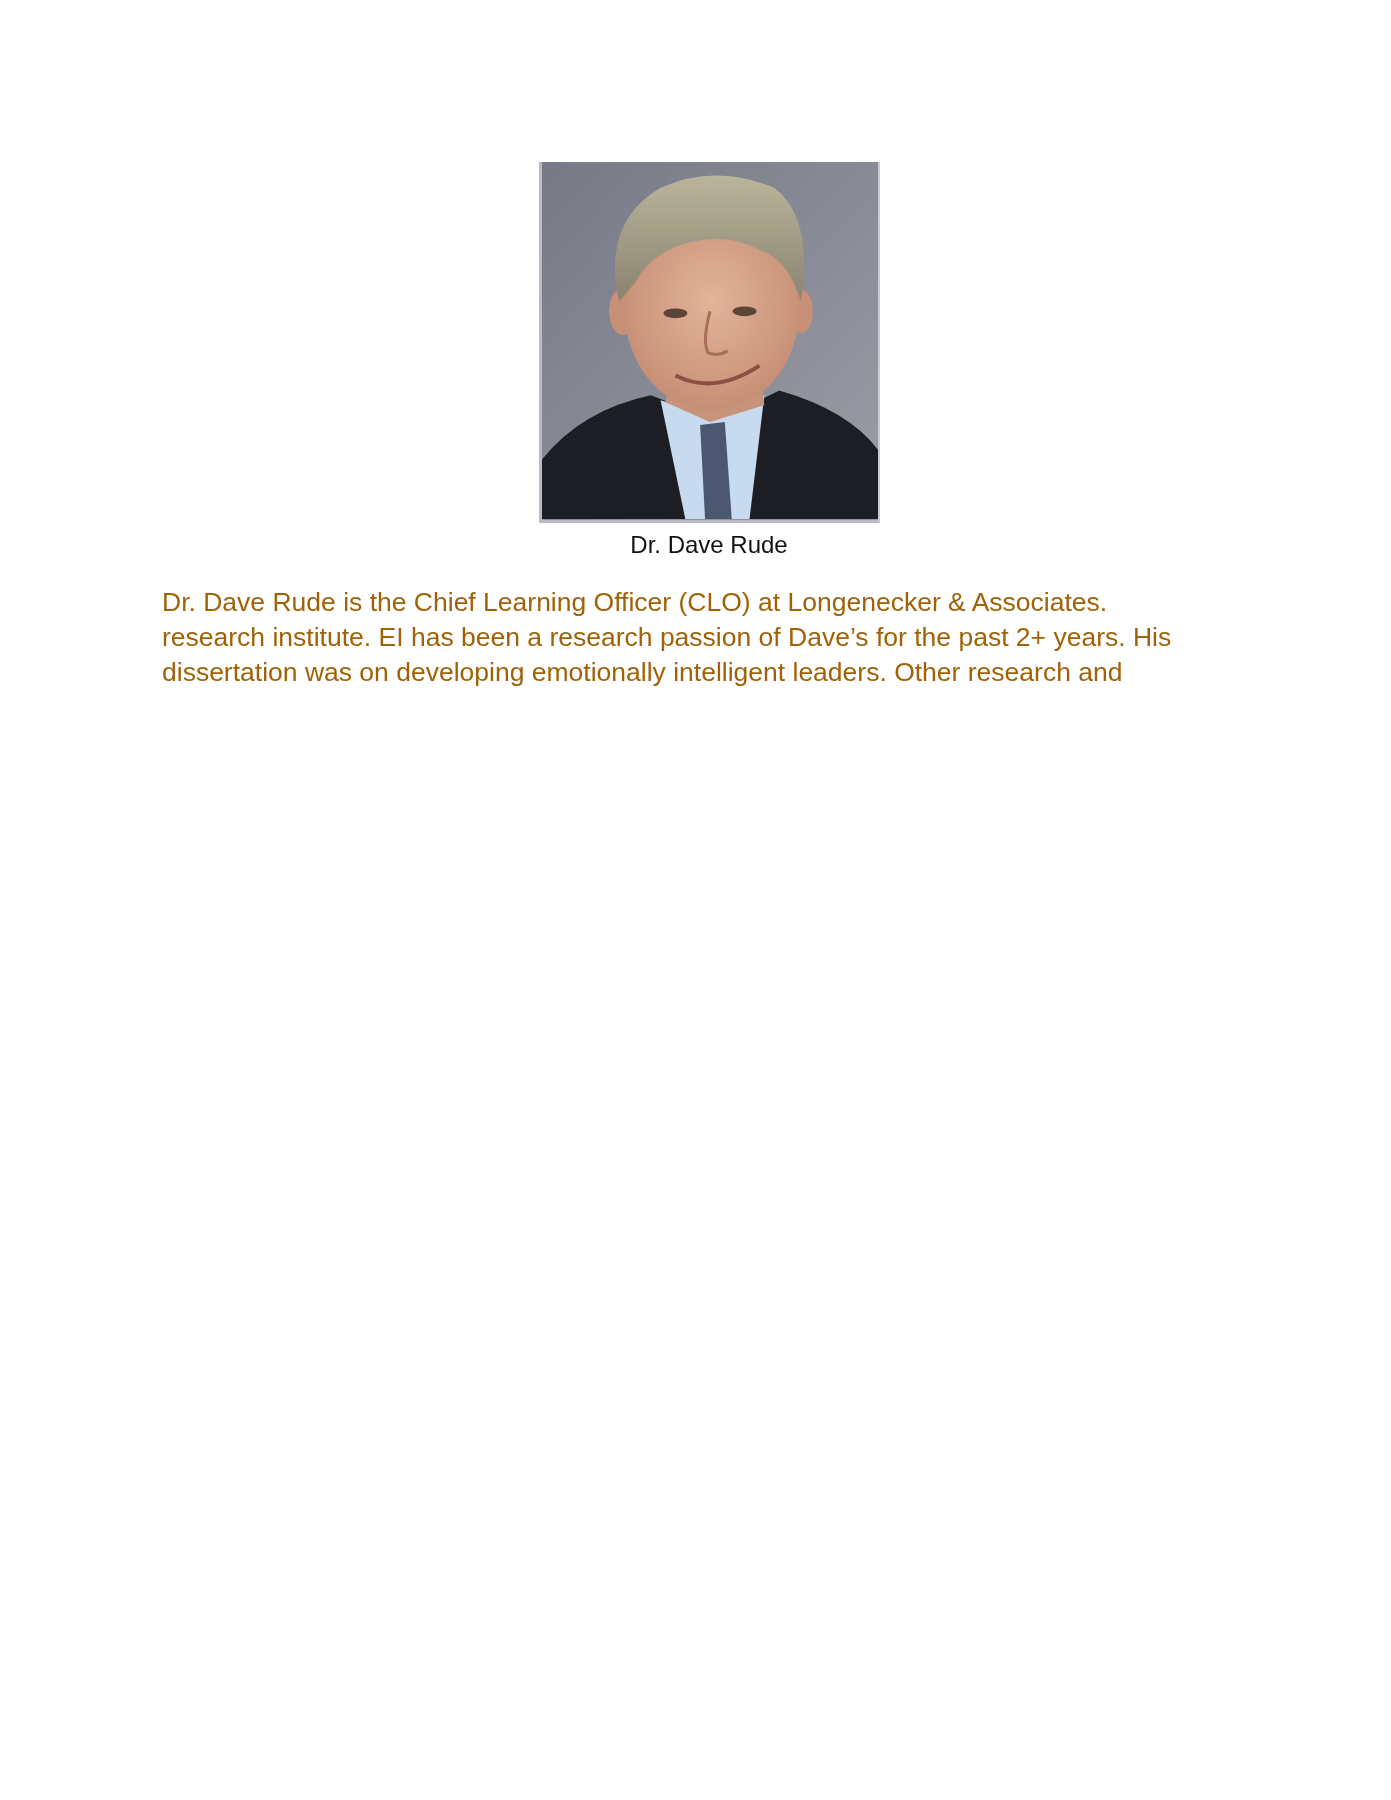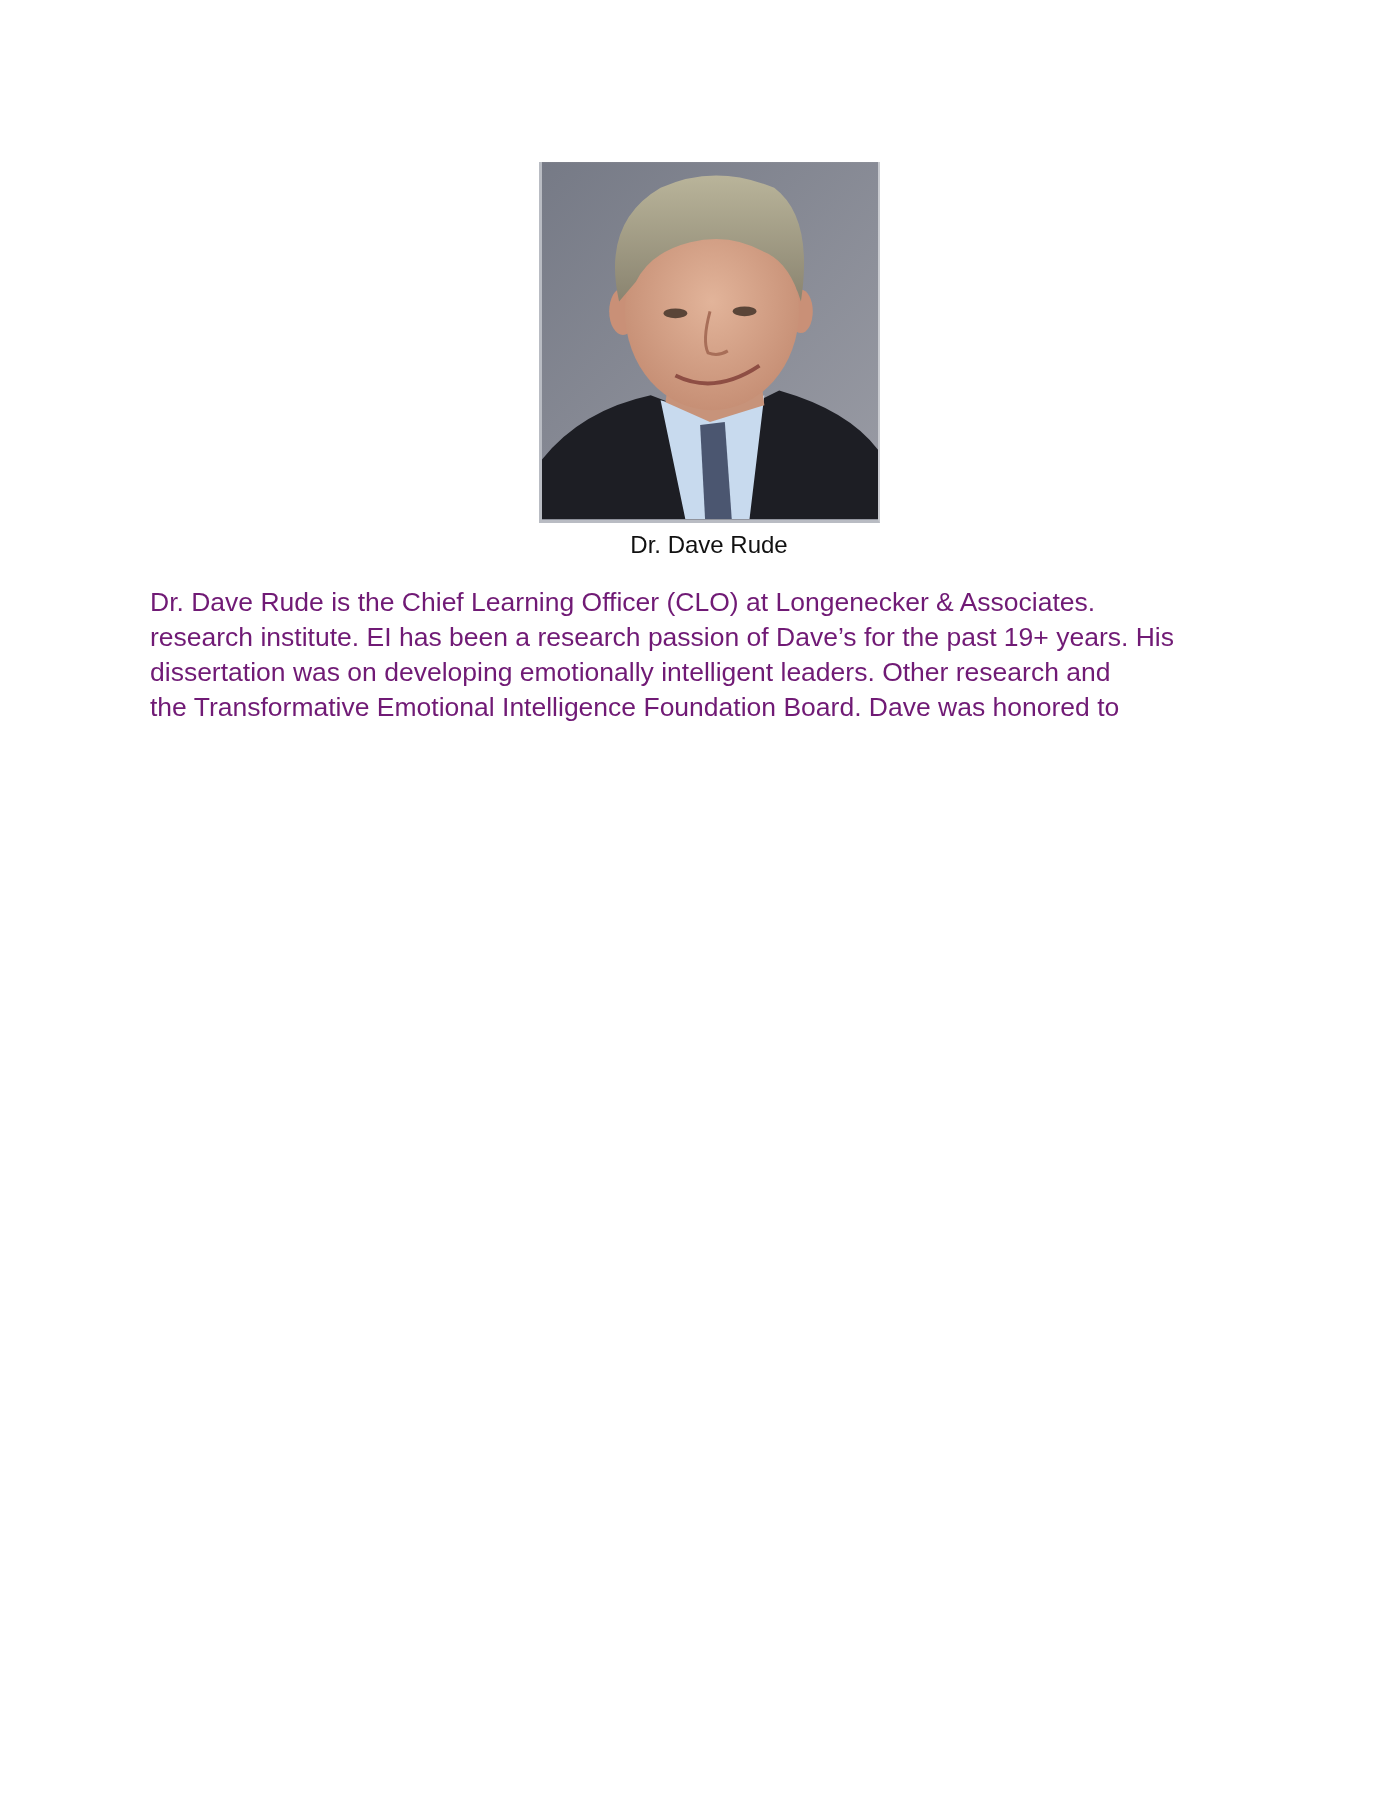--- a/index.html
+++ b/index.html
@@ -34,26 +34,26 @@
       left: 0;
       width: 1418px;
       top: 530px;
       text-align: center;
       font-size: 24px;
       line-height: 30px;
       color: #111;
     }
     .bio {
       position: absolute;
-      left: 150px;
+      left: 162px;
       top: 585px;
       width: 1080px;
       font-size: 26.5px;
       line-height: 35px;
-      color: #701a75;
+      color: #a16207;
       margin: 0;
     }
     .bio .line { display: block; white-space: nowrap; }
   </style>
 </head>
 <body>
 
 <div class="photo-frame" role="img" aria-label="Portrait photo of Dr. Dave Rude">
   <svg viewBox="0 0 340 360" xmlns="http://www.w3.org/2000/svg">
     <defs>
@@ -93,16 +93,15 @@
     <path d="M170 150 Q162 180 168 192 Q178 196 188 190" stroke="#a86e58" stroke-width="3" fill="none"></path>
 
     <path d="M135 215 Q175 235 220 205" stroke="#8e4e44" stroke-width="4" fill="none"></path>
   </svg>
 </div>
 
 <div class="caption">Dr. Dave Rude</div>
 
 <p class="bio">
   <span class="line">Dr. Dave Rude is the Chief Learning Officer (CLO) at Longenecker &amp; Associates.</span>
-  <span class="line">research institute. EI has been a research passion of Dave’s for the past 19+ years. His</span>
+  <span class="line">research institute. EI has been a research passion of Dave’s for the past 2+ years. His</span>
   <span class="line">dissertation was on developing emotionally intelligent leaders. Other research and</span>
-  <span class="line">the Transformative Emotional Intelligence Foundation Board. Dave was honored to</span>
 </p>
 
 </body></html>

